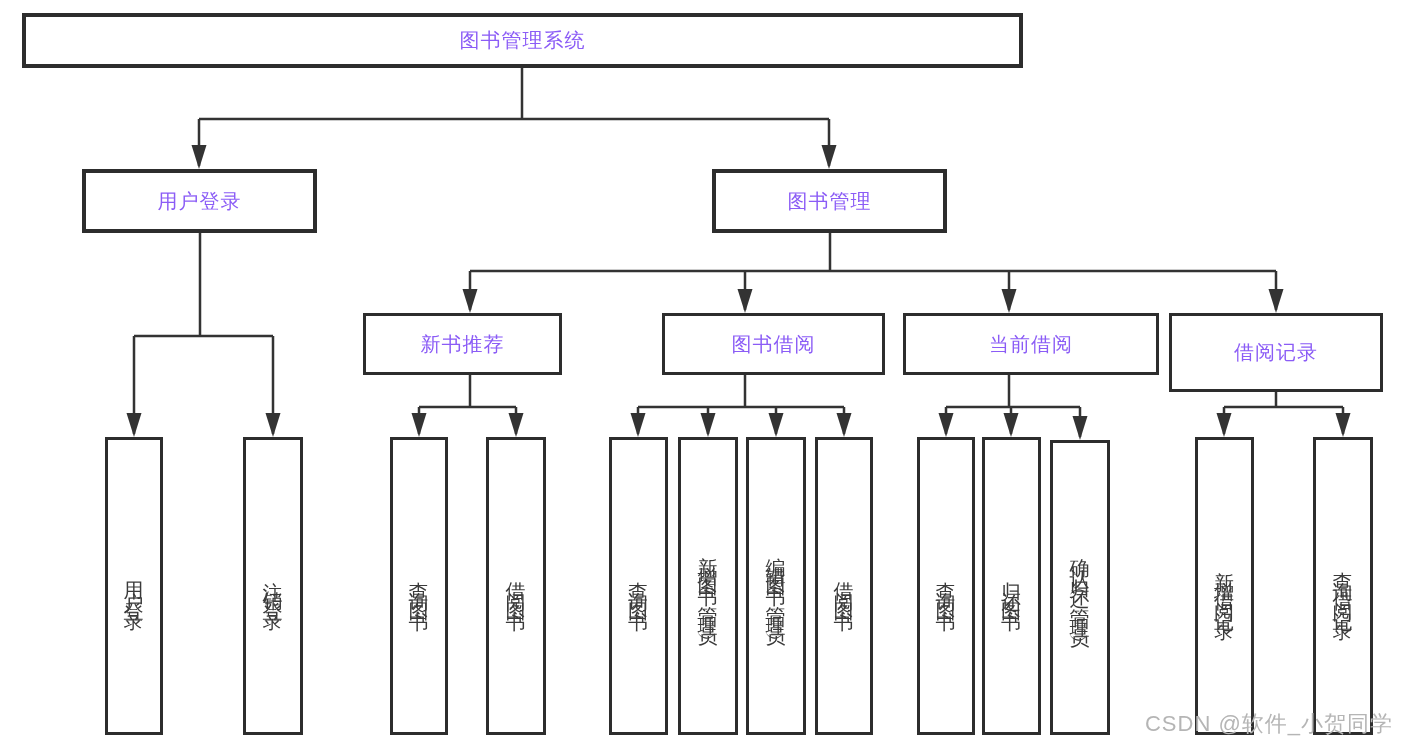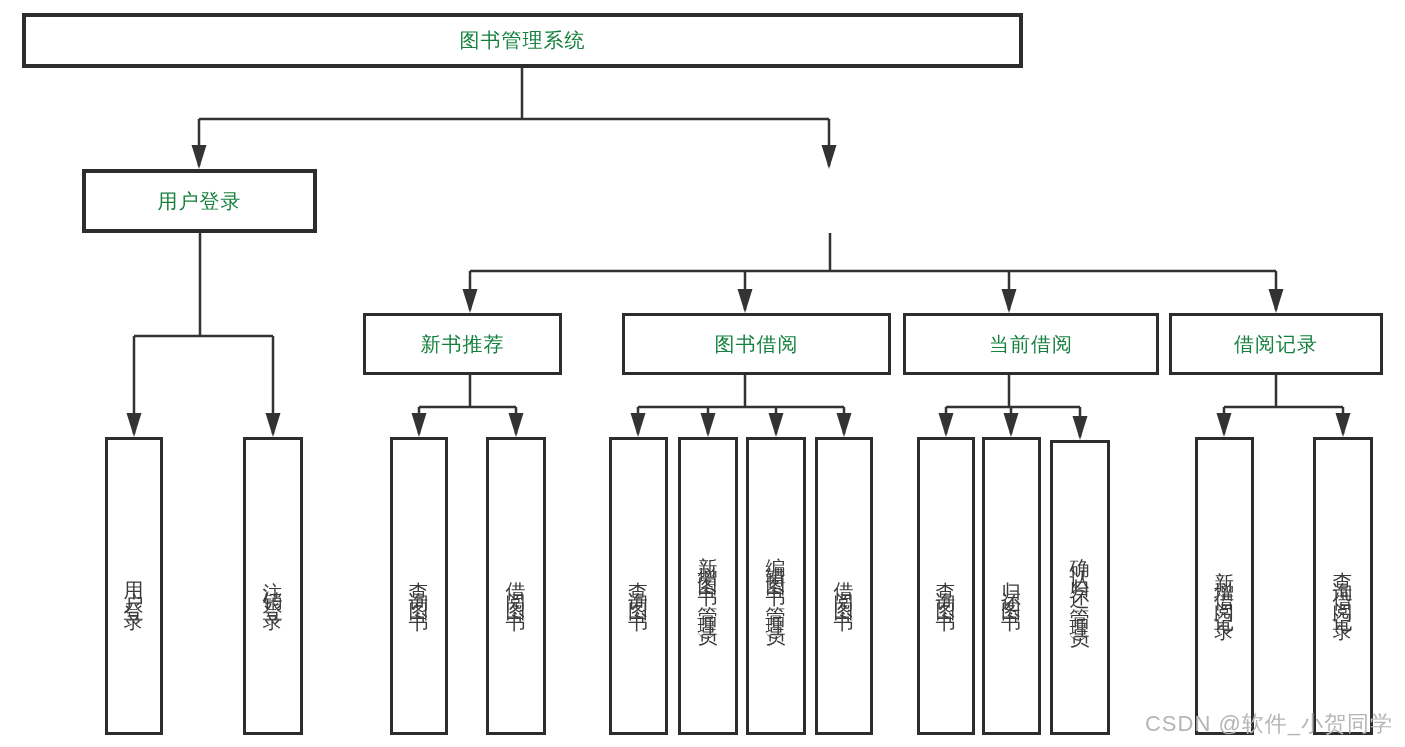--- a/index.html
+++ b/index.html
@@ -15,21 +15,21 @@
   .node{
     position:absolute;
     box-sizing:border-box;
     background:#ffffff;
     border:3px solid #2d2d2d;
     display:flex;
     align-items:center;
     justify-content:center;
     font-size:20px;
     letter-spacing:1px;
-    color:#15803d;
+    color:#8b5cf6;
   }
   .node.heavy{border-width:4px;}
   .vnode{
     position:absolute;
     box-sizing:border-box;
     background:#ffffff;
     border:3px solid #2d2d2d;
     display:flex;
     align-items:center;
     justify-content:center;
@@ -100,31 +100,34 @@
     </g>
   </svg>
 
   <div class="node heavy" style="left:22px;top:13px;width:1001px;height:55px">
     <span>图书管理系统</span>
   </div>
 
   <div class="node heavy" style="left:82px;top:169px;width:235px;height:64px">
     <span>用户登录</span>
   </div>
+  <div class="node heavy" style="left:712px;top:169px;width:235px;height:64px">
+    <span>图书管理</span>
+  </div>
 
   <div class="node" style="left:363px;top:313px;width:199px;height:62px">
     <span>新书推荐</span>
   </div>
-  <div class="node" style="left:622px;top:313px;width:269px;height:62px">
+  <div class="node" style="left:662px;top:313px;width:223px;height:62px">
     <span>图书借阅</span>
   </div>
   <div class="node" style="left:903px;top:313px;width:256px;height:62px">
     <span>当前借阅</span>
   </div>
-  <div class="node" style="left:1169px;top:313px;width:214px;height:62px">
+  <div class="node" style="left:1169px;top:313px;width:214px;height:79px">
     <span>借阅记录</span>
   </div>
 
   <div class="vnode" style="left:105px;top:437px;width:58px;height:298px">
     <span class="vtext">用户登录</span>
   </div>
   <div class="vnode" style="left:243px;top:437px;width:60px;height:298px">
     <span class="vtext">注销登录</span>
   </div>
 

